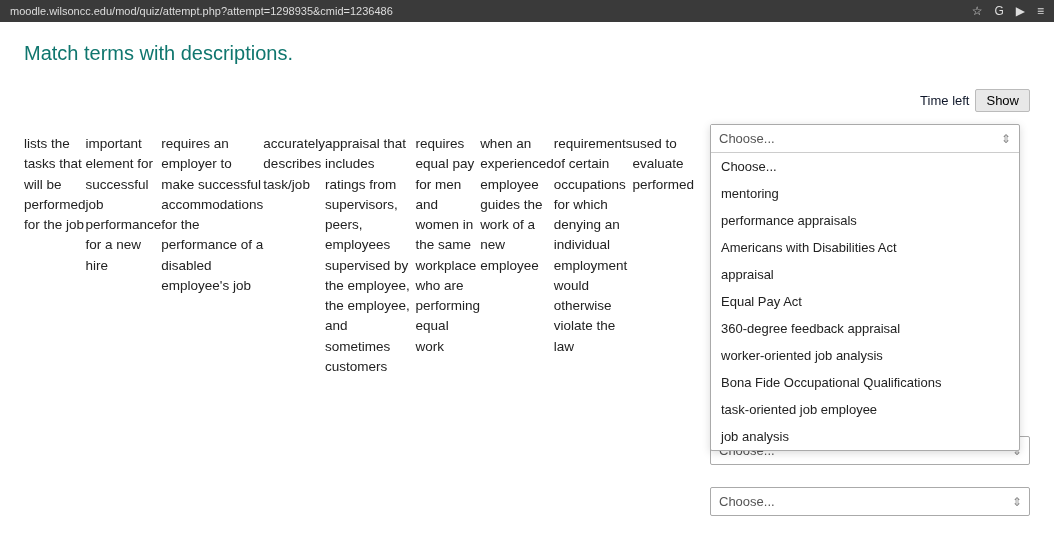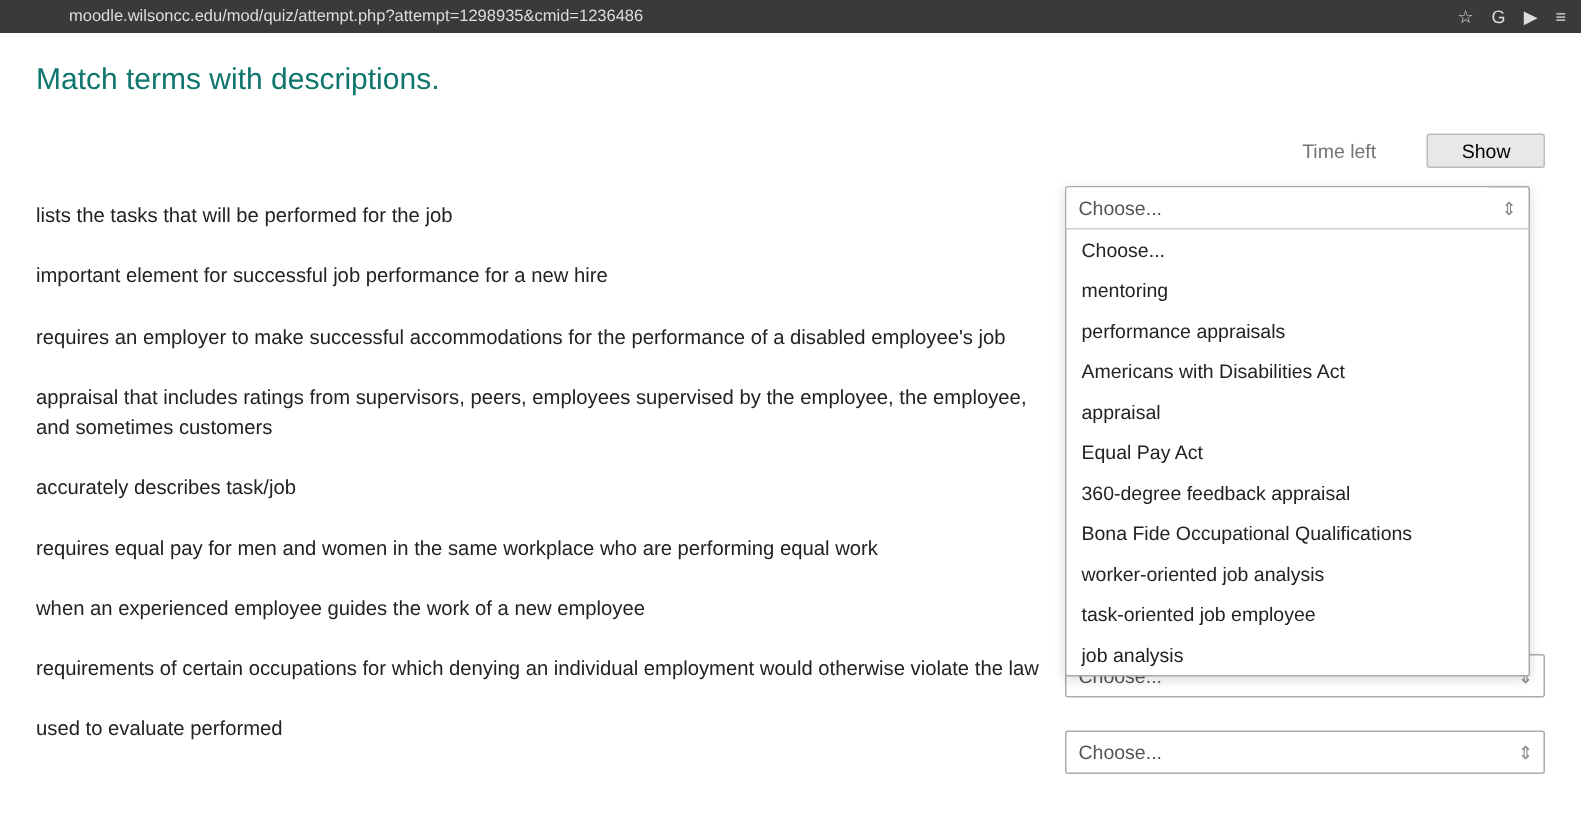--- a/index.html
+++ b/index.html
@@ -16,21 +16,20 @@
       font-size: 12px;
       padding: 4px 10px;
       display: flex;
       align-items: center;
       justify-content: space-between;
     }
     .browser-bar .url {
       flex: 1;
       color: #ddd;
       font-size: 11px;
-      margin-left: 36px;
     }
     .browser-bar .icons {
       display: flex;
       gap: 12px;
       align-items: center;
     }
 
     .page-wrapper {
       padding: 20px 24px;
       background: #fff;
@@ -48,42 +47,41 @@
     .time-left-row {
       display: flex;
       justify-content: flex-end;
       align-items: center;
       margin-bottom: 12px;
       gap: 6px;
     }
 
     .time-left-label {
       font-size: 13px;
-      color: #737373;
+      color: #0f172a;
     }
 
     .show-button {
       background: #e8e8e8;
       border: 1px solid #bbb;
-      padding: 3px 22px;
+      padding: 3px 10px;
       font-size: 13px;
       cursor: pointer;
       border-radius: 2px;
-      margin-left: 28px;
     }
 
     .content-area {
       display: flex;
       gap: 16px;
     }
 
     .terms-list {
       flex: 1;
       display: flex;
-      flex-direction: column;
+      flex-direction: row;
       gap: 0;
     }
 
     .term-row {
       padding: 10px 0;
       border-bottom: none;
       font-size: 13.5px;
       color: #222;
       line-height: 1.5;
     }
@@ -191,22 +189,22 @@
     <span class="time-left-label">Time left</span>
     <button class="show-button">Show</button>
   </div>
 
   <div class="content-area">
 
     <div class="terms-list">
       <div class="term-row">lists the tasks that will be performed for the job</div>
       <div class="term-row">important element for successful job performance for a new hire</div>
       <div class="term-row">requires an employer to make successful accommodations for the performance of a disabled employee's job</div>
+      <div class="term-row">accurately describes task/job</div>
       <div class="term-row">appraisal that includes ratings from supervisors, peers, employees supervised by the employee, the employee, and sometimes customers</div>
-      <div class="term-row">accurately describes task/job</div>
       <div class="term-row">requires equal pay for men and women in the same workplace who are performing equal work</div>
       <div class="term-row">when an experienced employee guides the work of a new employee</div>
       <div class="term-row">requirements of certain occupations for which denying an individual employment would otherwise violate the law</div>
       <div class="term-row">used to evaluate performed</div>
     </div>
 
     <div class="selects-col">
 
       <div class="select-wrapper" style="position:relative;">
         <div class="dropdown-open">
@@ -214,22 +212,22 @@
             <input class="dd-input" type="text" value="Choose..." readonly="" style="">
             <span class="dd-arrow">⇕</span>
           </div>
           <div class="dd-item">Choose...</div>
           <div class="dd-item">mentoring</div>
           <div class="dd-item">performance appraisals</div>
           <div class="dd-item">Americans with Disabilities Act</div>
           <div class="dd-item">appraisal</div>
           <div class="dd-item">Equal Pay Act</div>
           <div class="dd-item">360-degree feedback appraisal</div>
+          <div class="dd-item">worker-oriented job analysis</div>
           <div class="dd-item">Bona Fide Occupational Qualifications</div>
-          <div class="dd-item">worker-oriented job analysis</div>
           <div class="dd-item">task-oriented job employee</div>
           <div class="dd-item">job analysis</div>
         </div>
 
         <div style="height: 290px;"></div>
       </div>
 
       <div class="select-wrapper">
         <select class="select-box">
           <option value="">Choose...</option>

